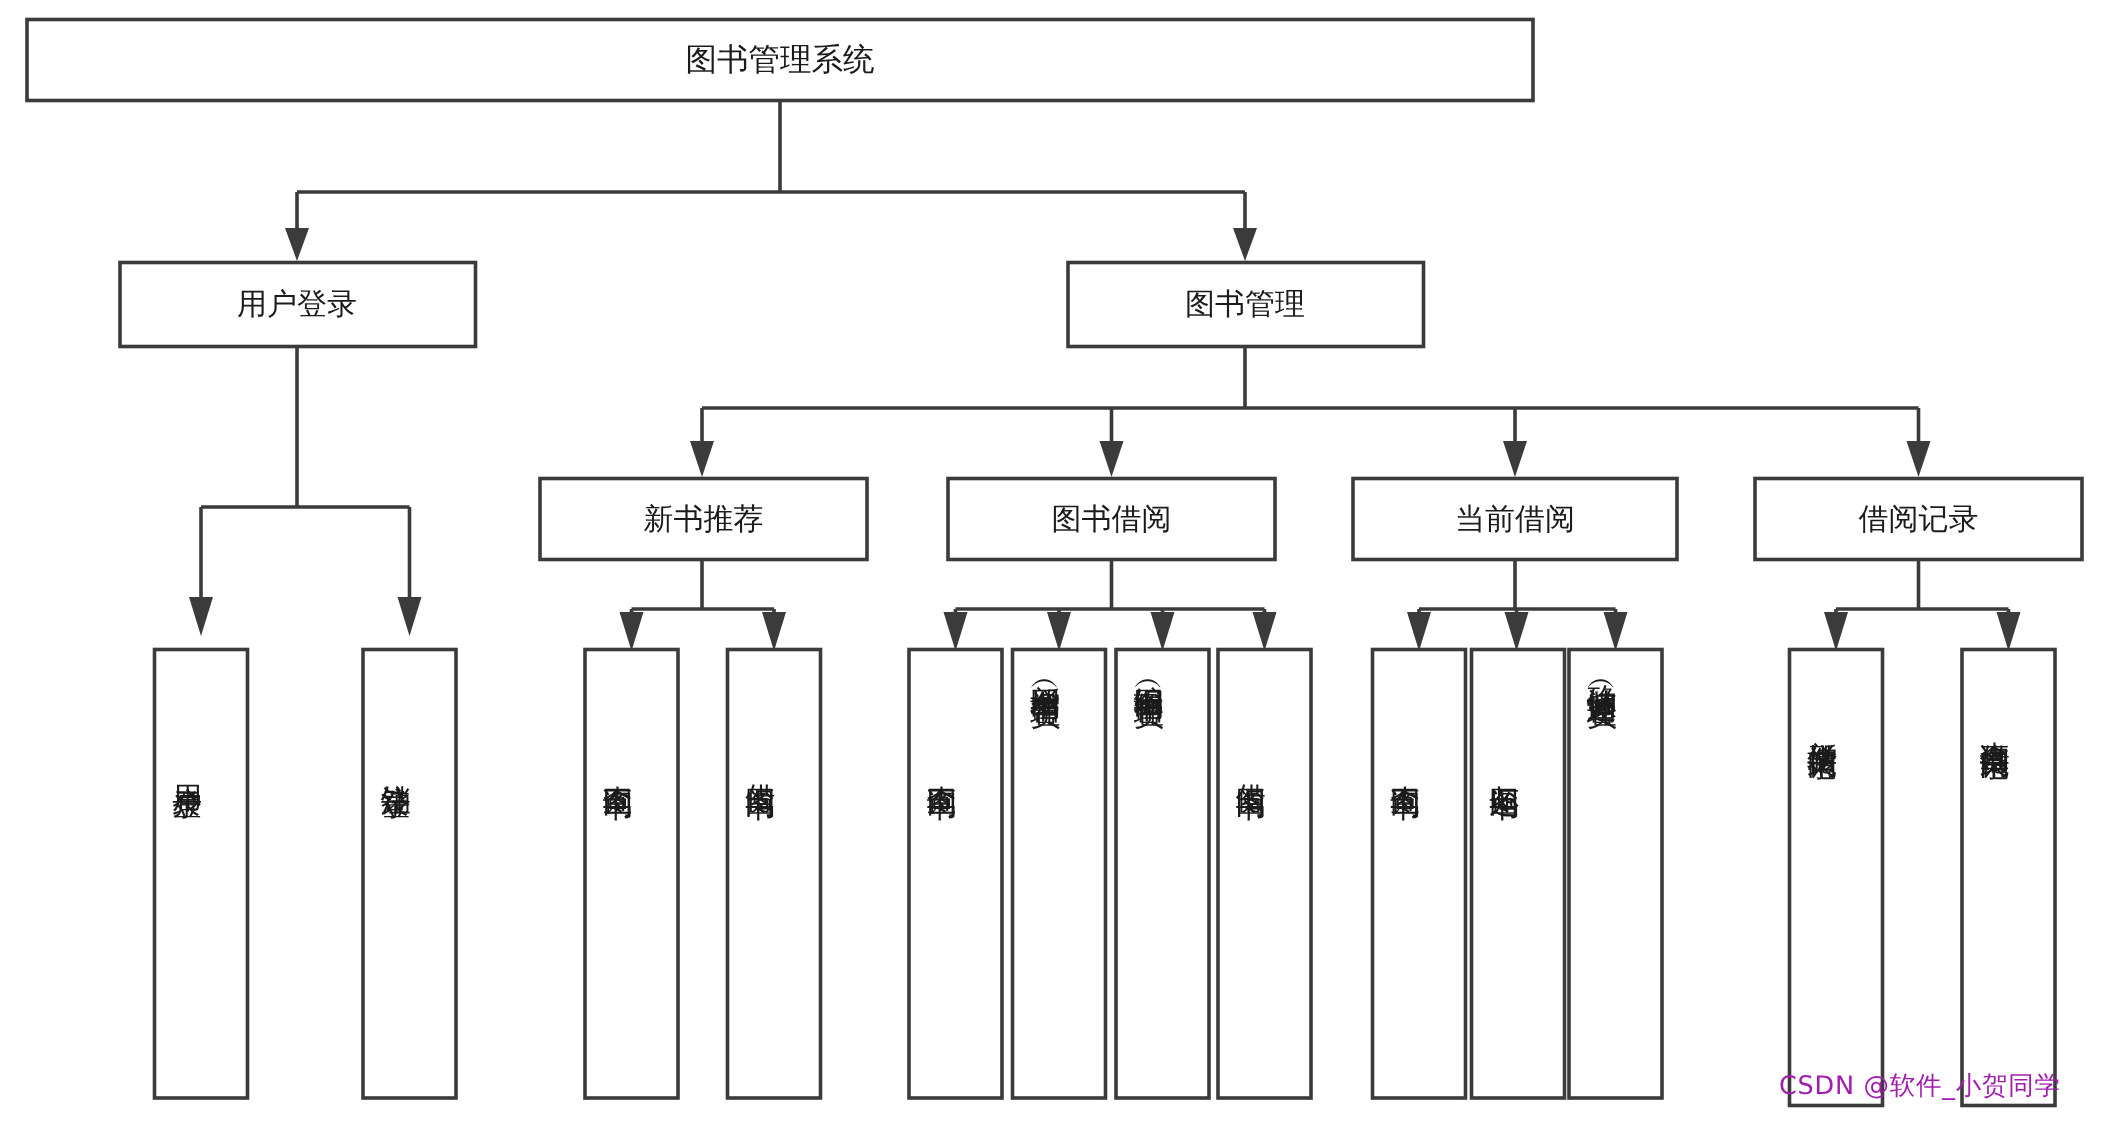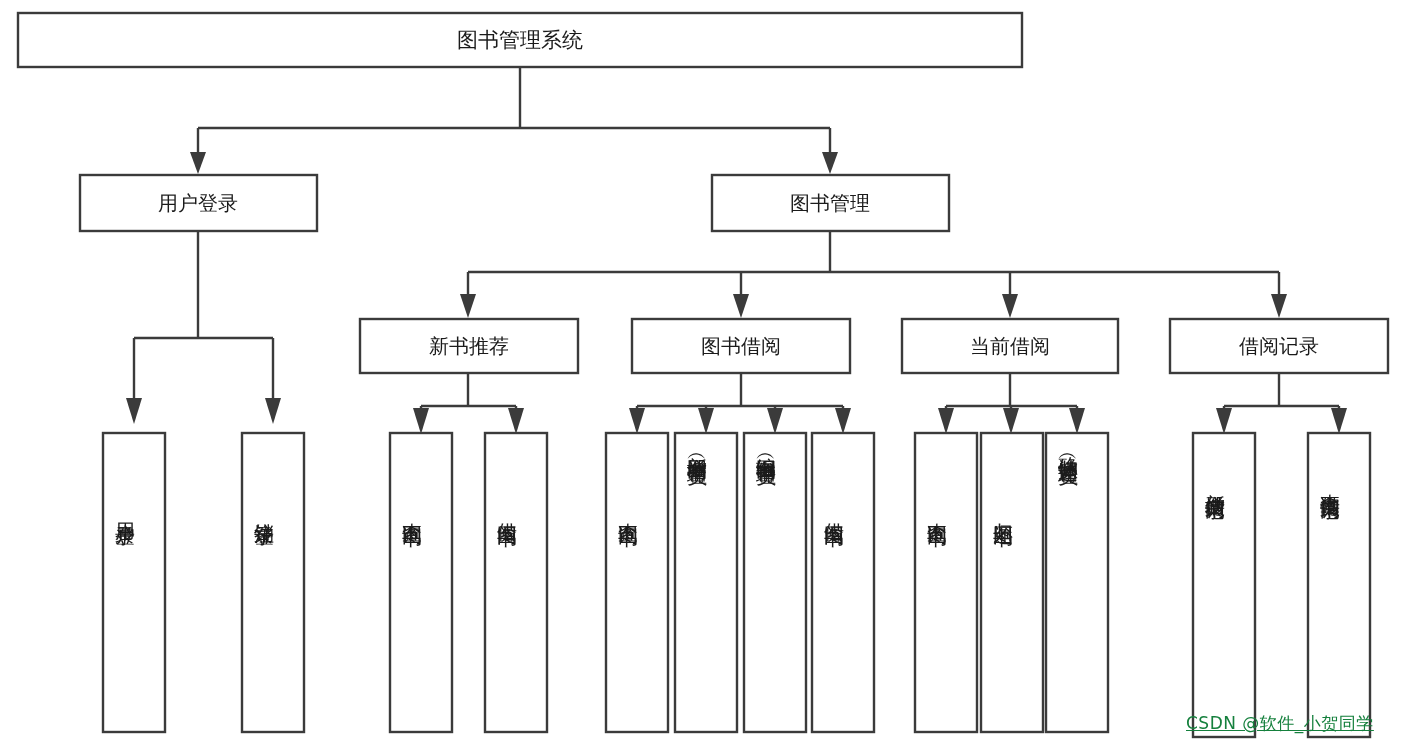--- a/index.html
+++ b/index.html
@@ -64,24 +64,23 @@
     white-space: nowrap;
     text-align: left;
     pointer-events: none;
   }
   .watermark {
     position: absolute;
     left: 1186px;
     top: 712px;
     font-family: "DejaVu Sans", "Liberation Sans", sans-serif;
     font-size: 17px;
-    color: #15803d;
+    color: #a21caf;
     white-space: nowrap;
     letter-spacing: 0.5px;
-    text-decoration: underline;
   }
 </style>
 </head>
 <body>
 
 <div id="diagram-root">
 
   <svg class="canvas" viewBox="0 0 1405 747">
 
     <defs>

